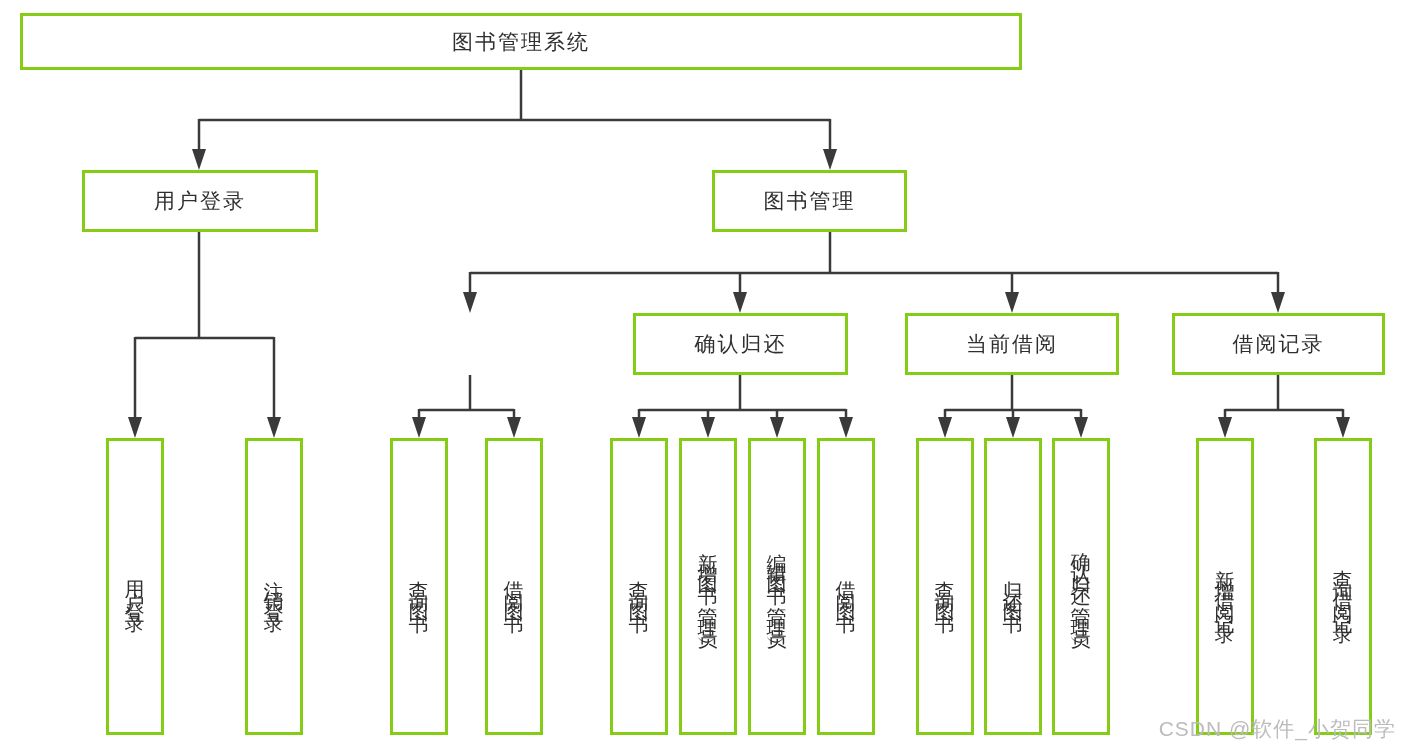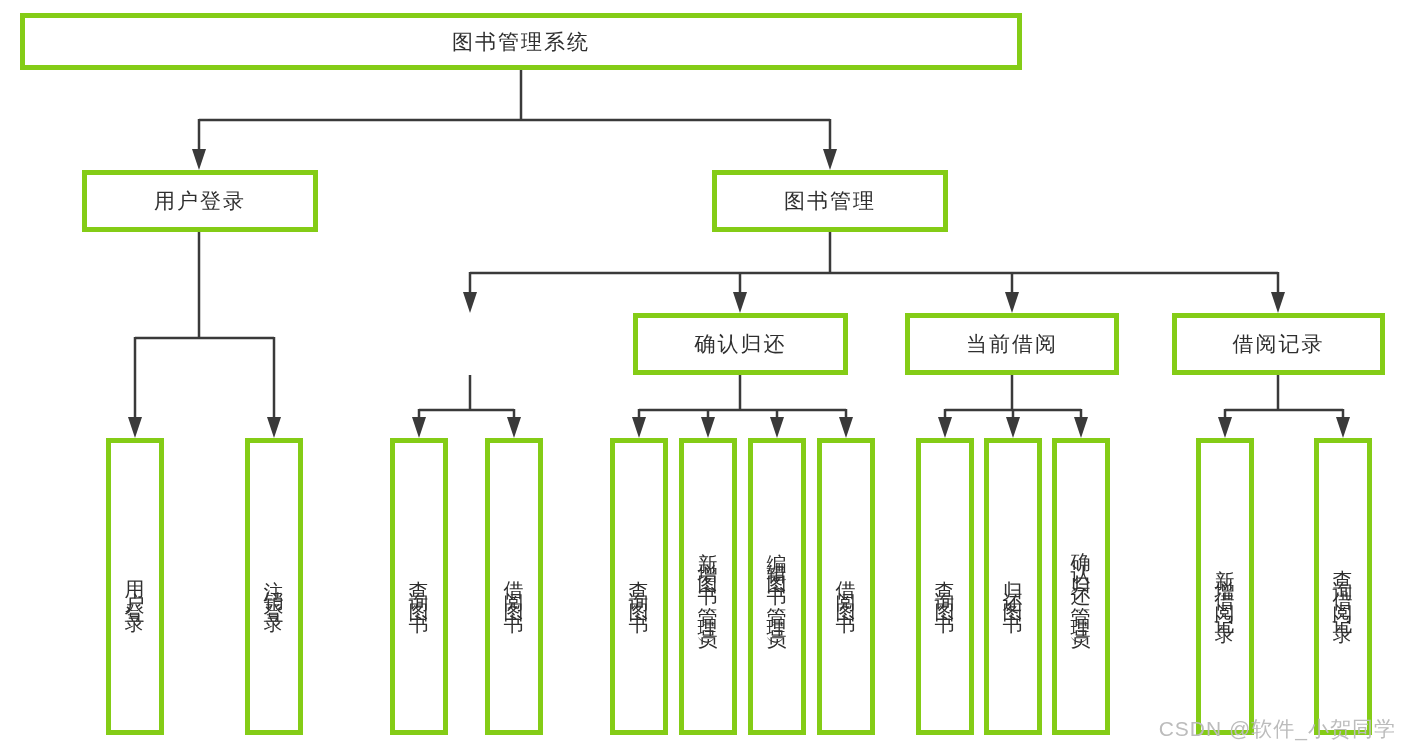--- a/index.html
+++ b/index.html
@@ -18,21 +18,21 @@
   #connectors {
     position: absolute;
     left: 0;
     top: 0;
     width: 1405px;
     height: 747px;
   }
   .box {
     position: absolute;
     box-sizing: border-box;
-    border: 5px solid #84cc16;
+    border: 3px solid #84cc16;
     background: #ffffff;
     display: flex;
     align-items: center;
     justify-content: center;
     color: #2f2f2f;
   }
   .hlabel {
     font-size: 21px;
     letter-spacing: 2px;
     white-space: nowrap;
@@ -138,21 +138,21 @@
     </g>
   </svg>
 
   <div class="box" style="left:20px; top:13px; width:1002px; height:57px;">
     <span class="hlabel">图书管理系统</span>
   </div>
 
   <div class="box" style="left:82px; top:170px; width:236px; height:62px;">
     <span class="hlabel">用户登录</span>
   </div>
-  <div class="box" style="left:712px; top:170px; width:236px; height:62px;justify-content:center;">
+  <div class="box" style="left:712px; top:170px; width:195px; height:62px;justify-content:center;">
     <span class="hlabel">图书管理</span>
   </div>
 
   <div class="box" style="left:633px; top:313px; width:215px; height:62px;">
     <span class="hlabel">确认归还</span>
   </div>
   <div class="box" style="left:905px; top:313px; width:214px; height:62px;text-align:center;">
     <span class="hlabel">当前借阅</span>
   </div>
   <div class="box" style="left:1172px; top:313px; width:213px; height:62px;">

